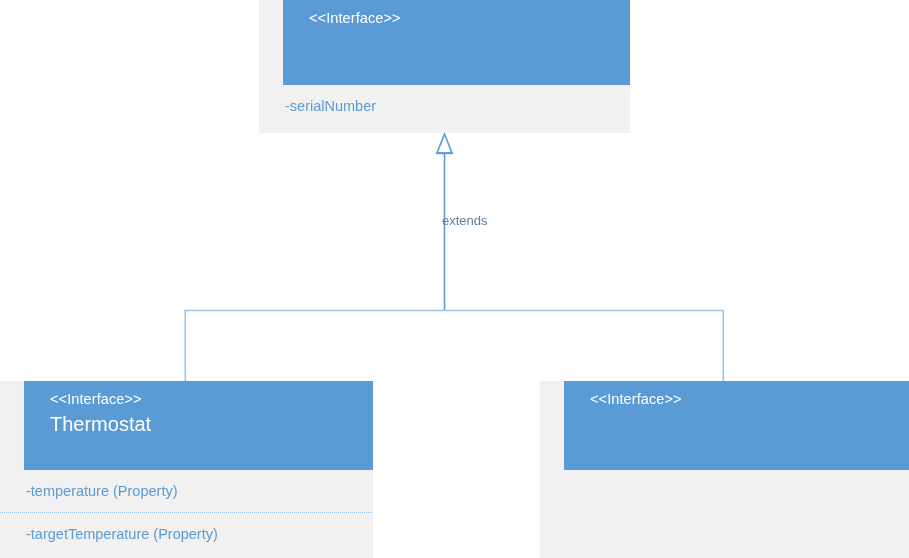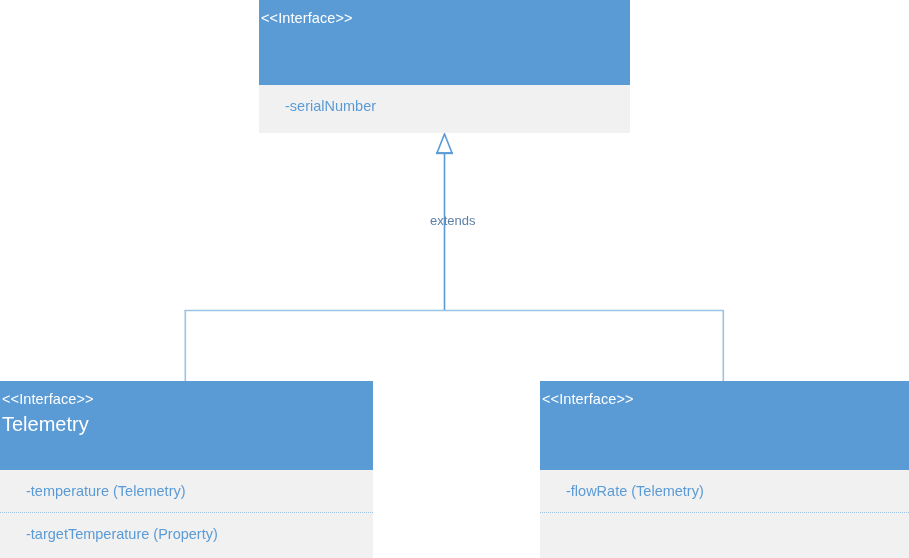--- a/index.html
+++ b/index.html
@@ -37,21 +37,22 @@
   .uml-class {
     position: absolute;
     box-sizing: border-box;
     background: #f1f1f1;
     overflow: hidden;
   }
   .uml-header {
     box-sizing: border-box;
     background: #5b9bd5;
     color: #ffffff;
-    padding: 8px 14px 10px 2px;
+    padding: 8px 14px 10px 26px;
+    margin-left: 24px;
   }
   .uml-stereotype {
     font-size: 14.5px;
     line-height: 20px;
     letter-spacing: 0.1px;
     white-space: nowrap;
   }
   .uml-classname {
     font-size: 20px;
     line-height: 30px;
@@ -99,21 +100,21 @@
 
   
   .edge-label {
     position: absolute;
     color: #5b7fa6;
     font-size: 13px;
     line-height: 16px;
     white-space: nowrap;
   }
   #label-extends {
-    left: 430px;
+    left: 442px;
     top: 213px;
   }
 </style>
 </head>
 <body>
 
 <div id="diagram-canvas">
 
   <svg id="connector-layer" viewBox="0 0 909 558" width="909" height="558">
 
@@ -134,32 +135,31 @@
       <div class="uml-stereotype">&lt;&lt;Interface&gt;&gt;</div>
     </div>
     <div class="uml-body">
       <div class="uml-attr">-serialNumber</div>
     </div>
   </div>
 
   <div class="uml-class" id="class-thermostat">
     <div class="uml-header">
       <div class="uml-stereotype">&lt;&lt;Interface&gt;&gt;</div>
-      <div class="uml-classname">Telemetry</div>
+      <div class="uml-classname">Thermostat</div>
     </div>
     <div class="uml-body">
-      <div class="uml-attr with-sep">-temperature (Telemetry)</div>
+      <div class="uml-attr with-sep">-temperature (Property)</div>
       <div class="uml-attr">-targetTemperature (Property)</div>
     </div>
   </div>
 
   <div class="uml-class" id="class-flowcontroller">
     <div class="uml-header">
       <div class="uml-stereotype">&lt;&lt;Interface&gt;&gt;</div>
     </div>
     <div class="uml-body">
-      <div class="uml-attr with-sep">-flowRate (Telemetry)</div>
     </div>
   </div>
 
   <div class="edge-label" id="label-extends">extends</div>
 
 </div>
 
 </body></html>

